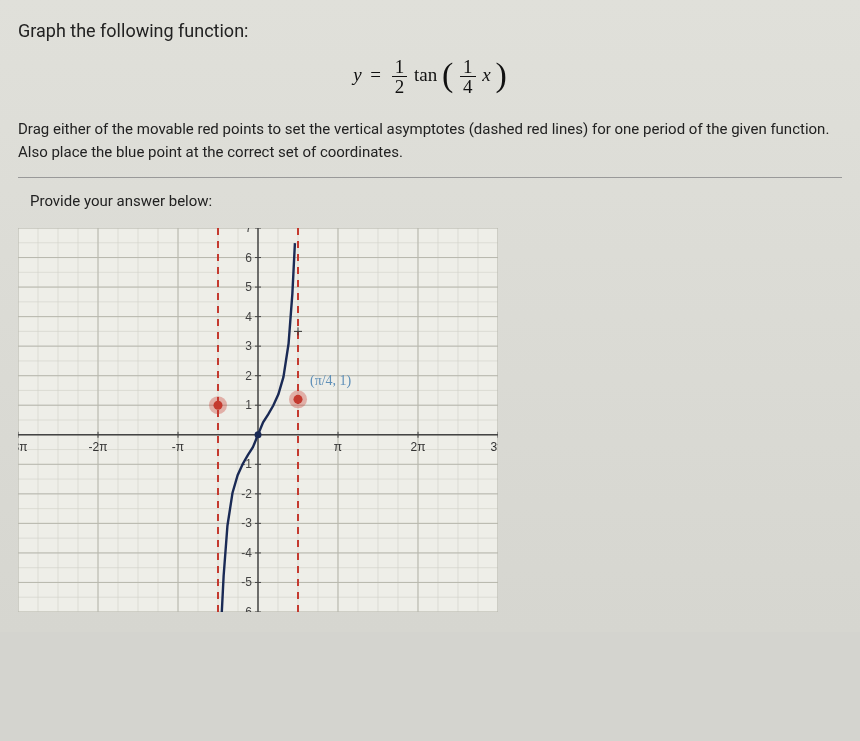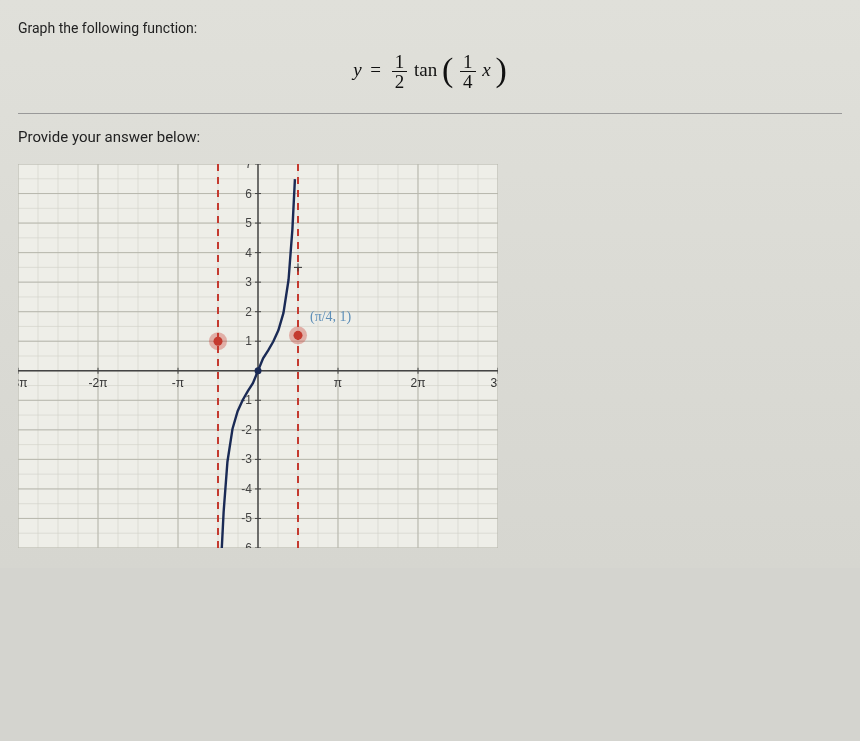--- a/index.html
+++ b/index.html
@@ -15,21 +15,21 @@
     padding: 20px 18px;
     background: linear-gradient(180deg, #e0e0da 0%, #d6d6d0 100%);
   }
   .title {
     font-size: 24px;
     font-weight: 700;
     margin: 0 0 14px 0;
     color: #1a1a1a;
   }
   .prompt {
-    font-size: 14px;
+    font-size: 18px;
     margin: 0 0 16px 0;
     color: #222;
   }
   .equation {
     text-align: center;
     font-family: "Times New Roman", serif;
     font-size: 19px;
     margin: 10px 0 22px 0;
     color: #111;
   }
@@ -55,21 +55,21 @@
     margin: 0 0 10px 0;
     color: #222;
   }
   hr.sep {
     border: none;
     border-top: 1px solid #999;
     margin: 14px 0;
   }
   .answer-label {
     font-size: 15px;
-    margin: 0 0 18px 0;
+    margin: 0 0 18px 12px;
     color: #222;
   }
   .graph-wrap {
     width: 480px;
     height: 384px;
     position: relative;
     background: #efefe9;
   }
   svg.graph { display:block; }
   .tick-label { font-size: 12px; fill:#444; font-family: sans-serif; }
@@ -86,20 +86,21 @@
     <span style="font-style:italic">y</span>
     <span style="margin:0 4px">=</span>
     <span class="frac"><span class="n">1</span><span class="d">2</span></span>
     <span>tan</span>
     <span class="paren">(</span>
     <span class="frac"><span class="n">1</span><span class="d">4</span></span>
     <span style="font-style:italic">x</span>
     <span class="paren">)</span>
   </div>
 
+  <p class="instructions">Drag either of the movable red points to set the vertical asymptotes (dashed red lines) for one period of the given function. Also place the blue point at the correct set of coordinates.</p>
 
   <hr class="sep">
 
   <p class="answer-label">Provide your answer below:</p>
 
   <div class="graph-wrap">
     <svg class="graph" id="graph-svg" width="480" height="384">
         <rect x="0" y="0" width="480" height="384" fill="#eeeee8"></rect>
         <line x1="0.000561223086836066" y1="0" x2="0.000561223086836066" y2="384" stroke="#d0d0c8" stroke-width="0.6"></line>
         <line x1="20.00051445449629" y1="0" x2="20.00051445449629" y2="384" stroke="#d0d0c8" stroke-width="0.6"></line>

